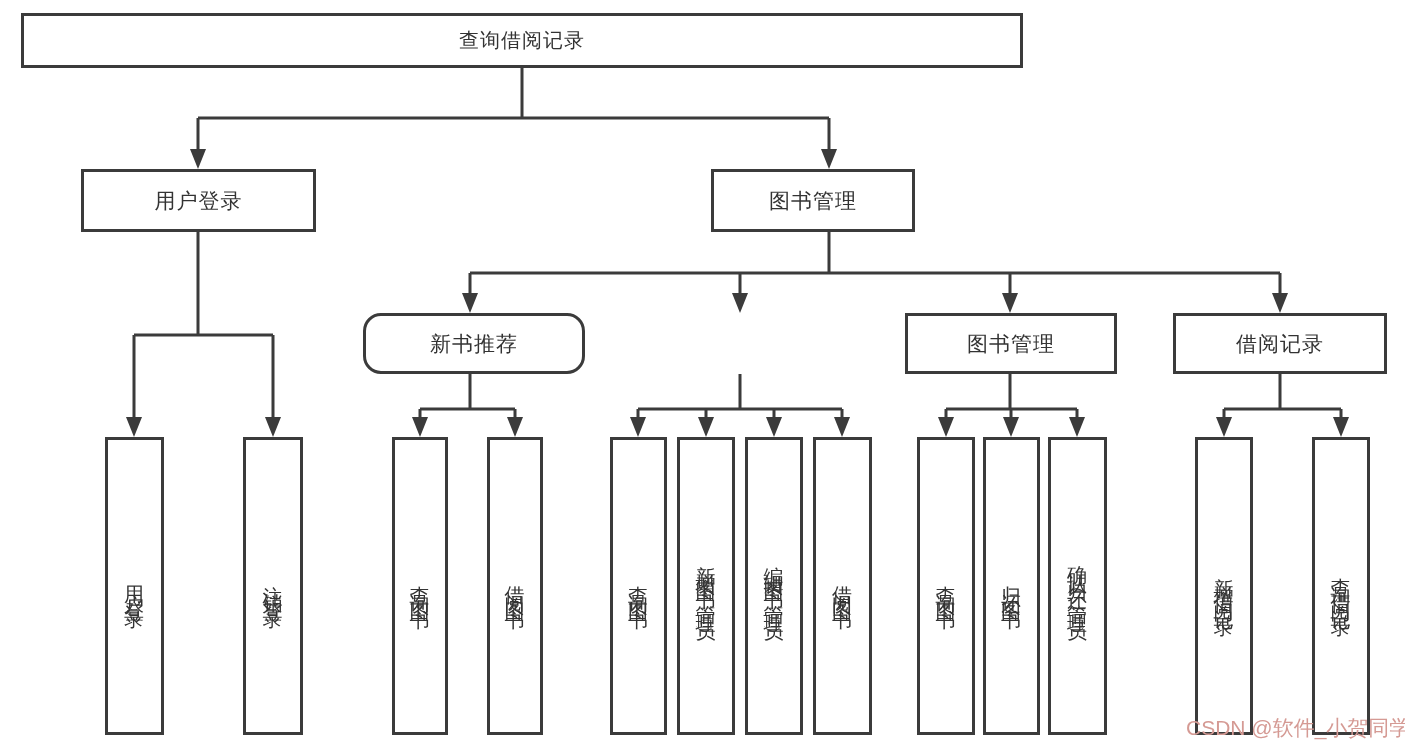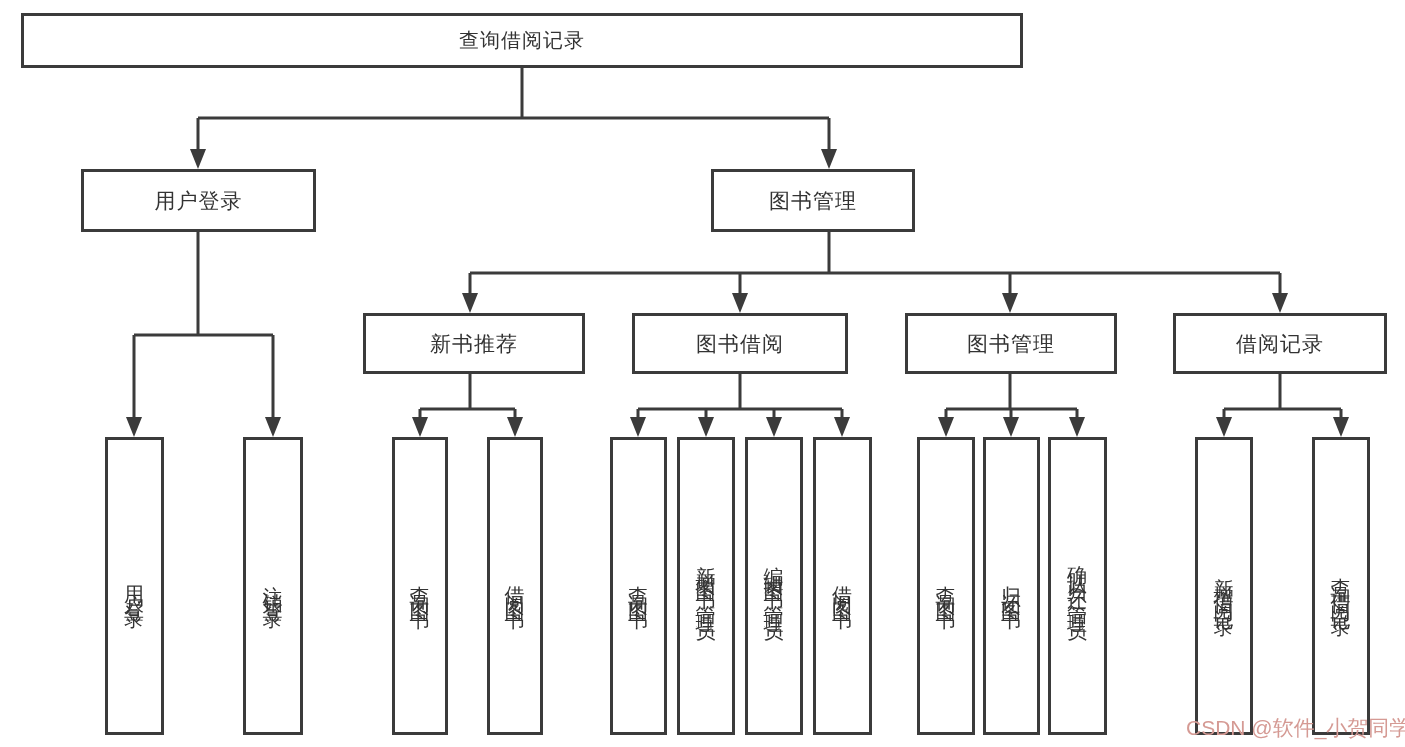--- a/index.html
+++ b/index.html
@@ -109,22 +109,21 @@
       <polygon points="1216,417 1232,417 1224,437"></polygon>
       <polygon points="1333,417 1349,417 1341,437"></polygon>
     </g>
   </svg>
 
   <div class="node node-h node-root" style="left:21px; top:13px; width:1002px; height:55px;">查询借阅记录</div>
 
   <div class="node node-h" style="left:81px; top:169px; width:235px; height:63px;">用户登录</div>
   <div class="node node-h" style="left:711px; top:169px; width:204px; height:63px;">图书管理</div>
 
-  <div class="node node-h" style="left:363px; top:313px; width:222px; height:61px;">新书推荐</div>
-  <div class="node node-h" style="left:632px; top:313px; width:216px; height:61px;">图书借阅</div>
+  <div class="node node-h" style="left:363px; top:313px; width:222px; height:61px;border-radius:18px;">新书推荐</div>
   <div class="node node-h" style="left:905px; top:313px; width:212px; height:61px;">图书管理</div>
   <div class="node node-h" style="left:1173px; top:313px; width:214px; height:61px;">借阅记录</div>
 
   <div class="node node-v" style="left:105px; width:59px;">用户登录</div>
   <div class="node node-v" style="left:243px; width:60px;">注销登录</div>
 
   <div class="node node-v" style="left:392px; width:56px;">查询图书</div>
   <div class="node node-v" style="left:487px; width:56px;">借阅图书</div>
 
   <div class="node node-v" style="left:610px; width:57px;">查询图书</div>

